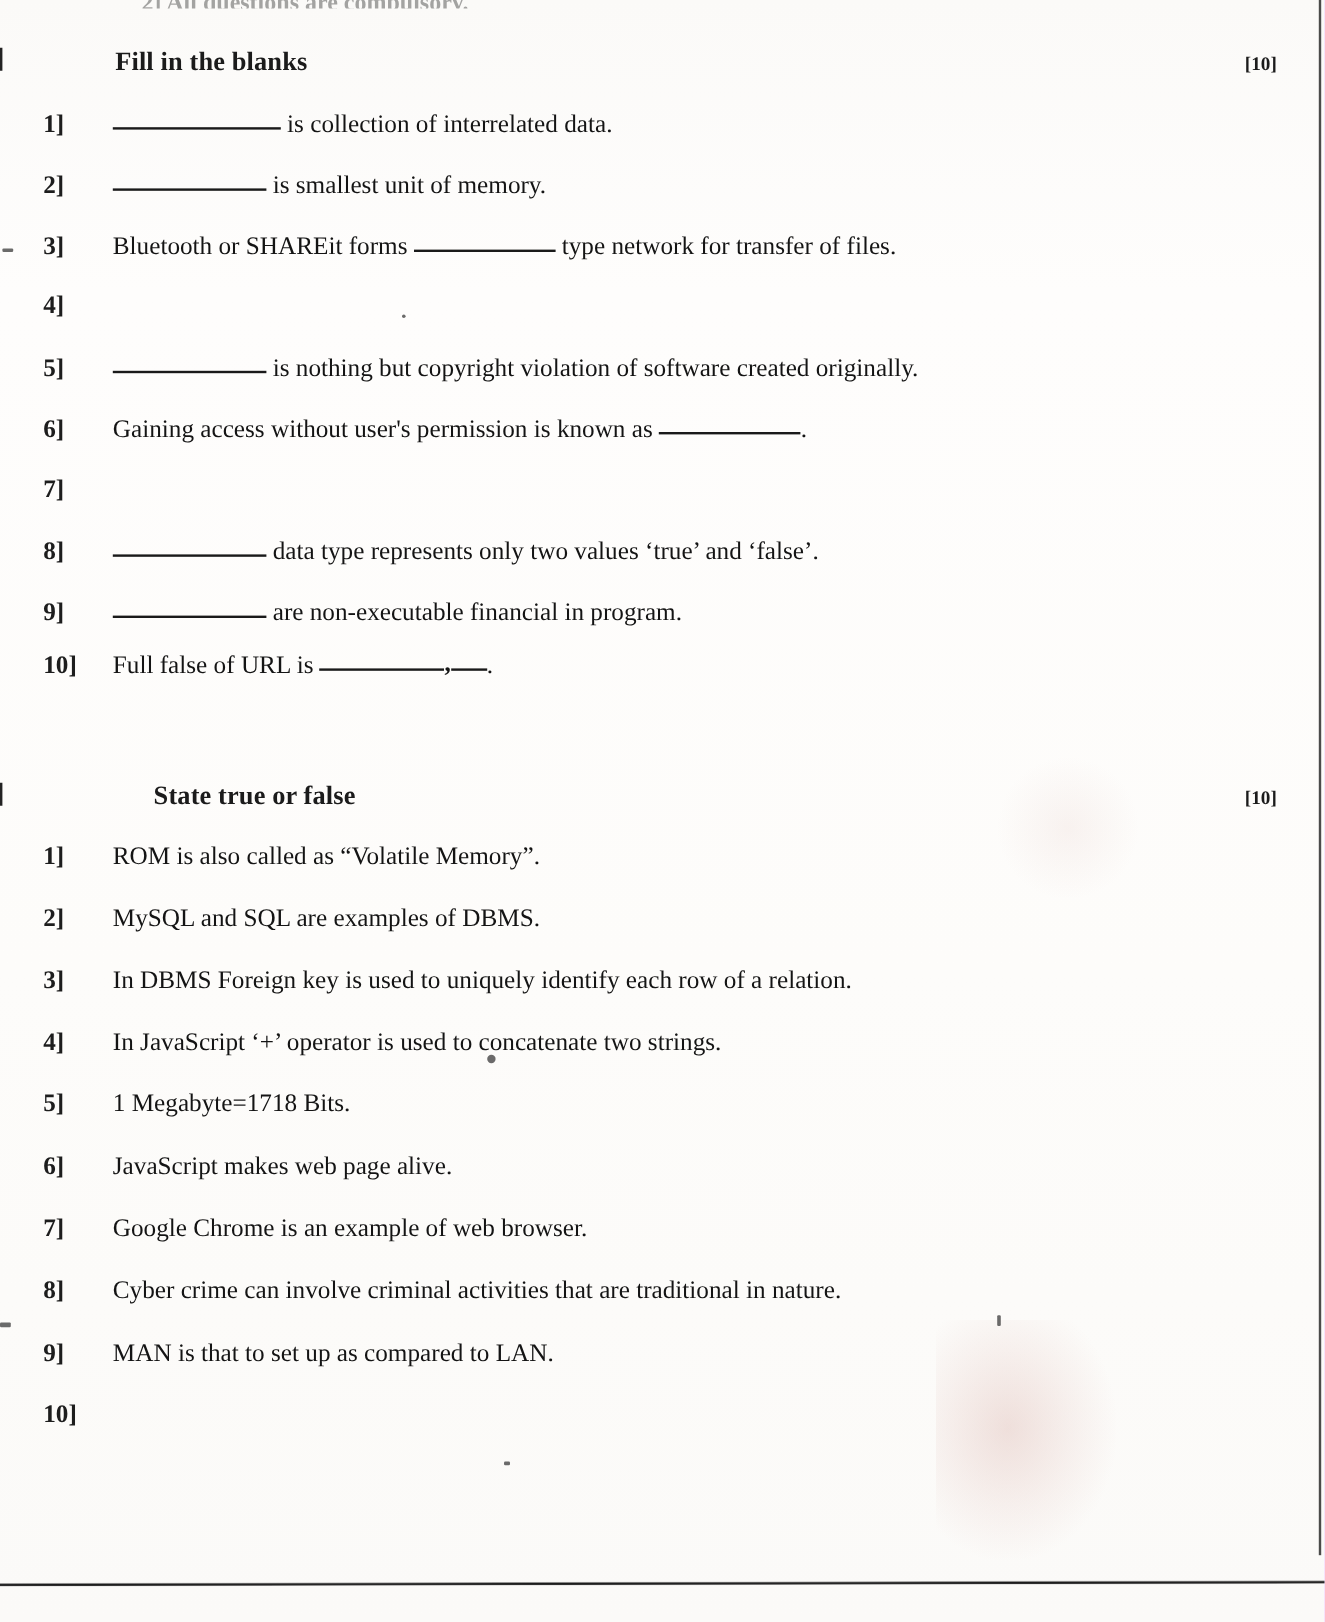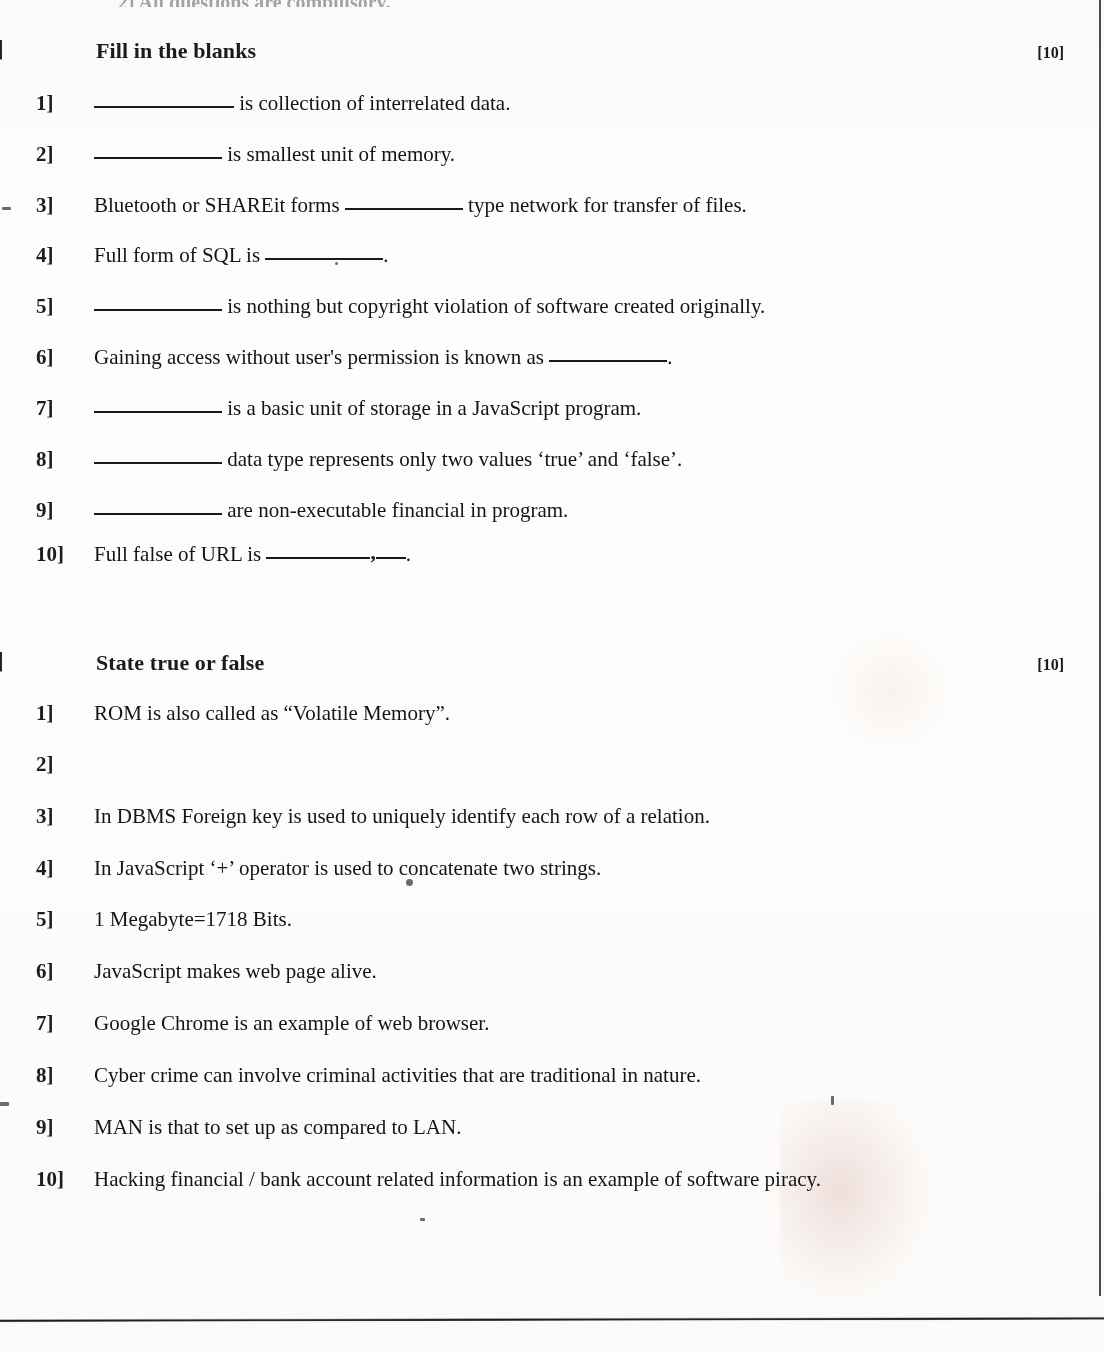--- a/index.html
+++ b/index.html
@@ -211,66 +211,65 @@
       <span class="item-body"><span class="blank w-mid"></span> <span>is smallest unit of memory.</span></span>
     </div>
 
     <div class="item" style="top:192px;">
       <span class="item-num">3]</span>
       <span class="item-body"><span>Bluetooth or SHAREit forms </span><span class="blank w-short"></span> <span>type network for transfer of files.</span></span>
     </div>
 
     <div class="item" style="top:242px;">
       <span class="item-num">4]</span>
-      <span class="item-body"><span>Full form of SQL is </span><span class="blank w-short"></span><span>.</span></span>
     </div>
 
     <div class="item" style="top:293px;">
       <span class="item-num">5]</span>
       <span class="item-body"><span class="blank w-mid"></span> <span>is nothing but copyright violation of software created originally.</span></span>
     </div>
 
     <div class="item" style="top:344px;">
       <span class="item-num">6]</span>
       <span class="item-body"><span>Gaining access without user's permission is known as </span><span class="blank w-short"></span><span>.</span></span>
     </div>
 
     <div class="item" style="top:395px;">
       <span class="item-num">7]</span>
-      <span class="item-body"><span class="blank w-mid"></span> <span>is a basic unit of storage in a JavaScript program.</span></span>
     </div>
 
     <div class="item" style="top:446px;">
       <span class="item-num">8]</span>
       <span class="item-body"><span class="blank w-mid"></span> <span>data type represents only two  values ‘true’ and ‘false’.</span></span>
     </div>
 
     <div class="item" style="top:497px;">
       <span class="item-num">9]</span>
       <span class="item-body"><span class="blank w-mid"></span> <span>are non-executable financial in program.</span></span>
     </div>
 
     <div class="item" style="top:541px;">
       <span class="item-num">10]</span>
       <span class="item-body"><span>Full false of URL is </span><span class="blank w-url"></span><span class="blank-dot">,</span><span class="blank" style="width:30px"></span><span>.</span></span>
     </div>
 
     <div class="qmark" style="top:648px;">]</div>
 
-    <div class="section-head" style="top:650px;">
+    <div class="section-head" style="top:650px;margin-left:32px;">
       <span class="section-title">State true or false</span>
       <span class="section-marks">[10]</span>
     </div>
 
     <div class="item" style="top:700px;">
       <span class="item-num">1]</span>
       <span class="item-body">ROM is also called as “Volatile Memory”.</span>
     </div>
     <div class="item" style="top:752px;">
       <span class="item-num">2]</span>
+      <span class="item-body">MySQL and SQL are examples of DBMS.</span>
     </div>
     <div class="item" style="top:803px;">
       <span class="item-num">3]</span>
       <span class="item-body">In DBMS Foreign key is used to uniquely identify each row of a relation.</span>
     </div>
     <div class="item" style="top:855px;">
       <span class="item-num">4]</span>
       <span class="item-body">In JavaScript  ‘+’ operator is used to concatenate two strings.</span>
     </div>
     <div class="item" style="top:906px;">
@@ -288,21 +287,20 @@
     <div class="item" style="top:1062px;">
       <span class="item-num">8]</span>
       <span class="item-body">Cyber crime can involve criminal activities that are traditional in nature.</span>
     </div>
     <div class="item" style="top:1114px;">
       <span class="item-num">9]</span>
       <span class="item-body">MAN is that to set up as compared to LAN.</span>
     </div>
     <div class="item" style="top:1166px;">
       <span class="item-num">10]</span>
-      <span class="item-body justified">Hacking financial / bank account related information is an example of software piracy.</span>
     </div>
 
     <span class="speck" style="left:2px;  top:207px; width:9px;  height:3px; border-radius:1px;"></span>
     <span class="speck" style="left:0px;  top:1102px; width:9px; height:4px; border-radius:1px;"></span>
     <span class="speck" style="left:406px;top:879px; width:7px;  height:7px;"></span>
     <span class="speck" style="left:831px;top:1096px;width:3px;  height:9px; border-radius:1px;"></span>
     <span class="speck" style="left:420px;top:1218px;width:5px;  height:3px; border-radius:1px;"></span>
     <span class="speck" style="left:335px;top:262px; width:3px;  height:3px;"></span>
 
   </div>

